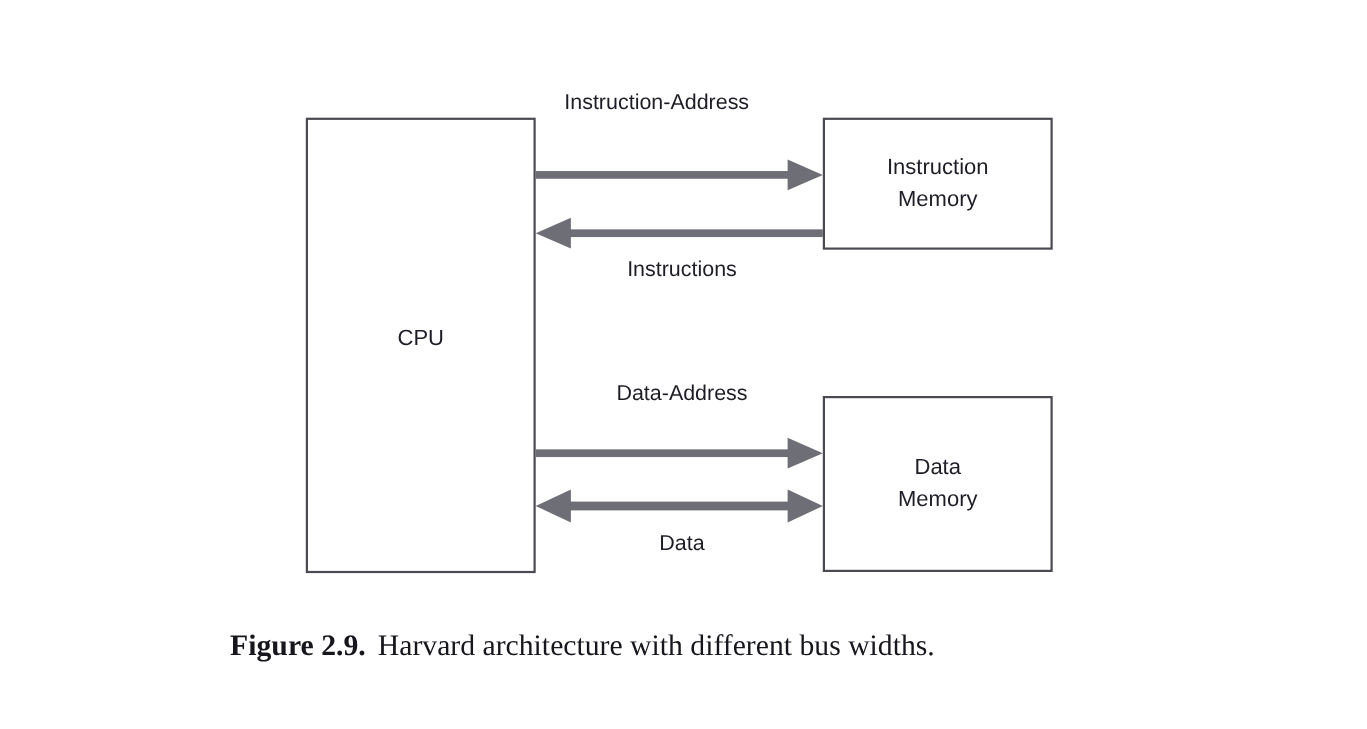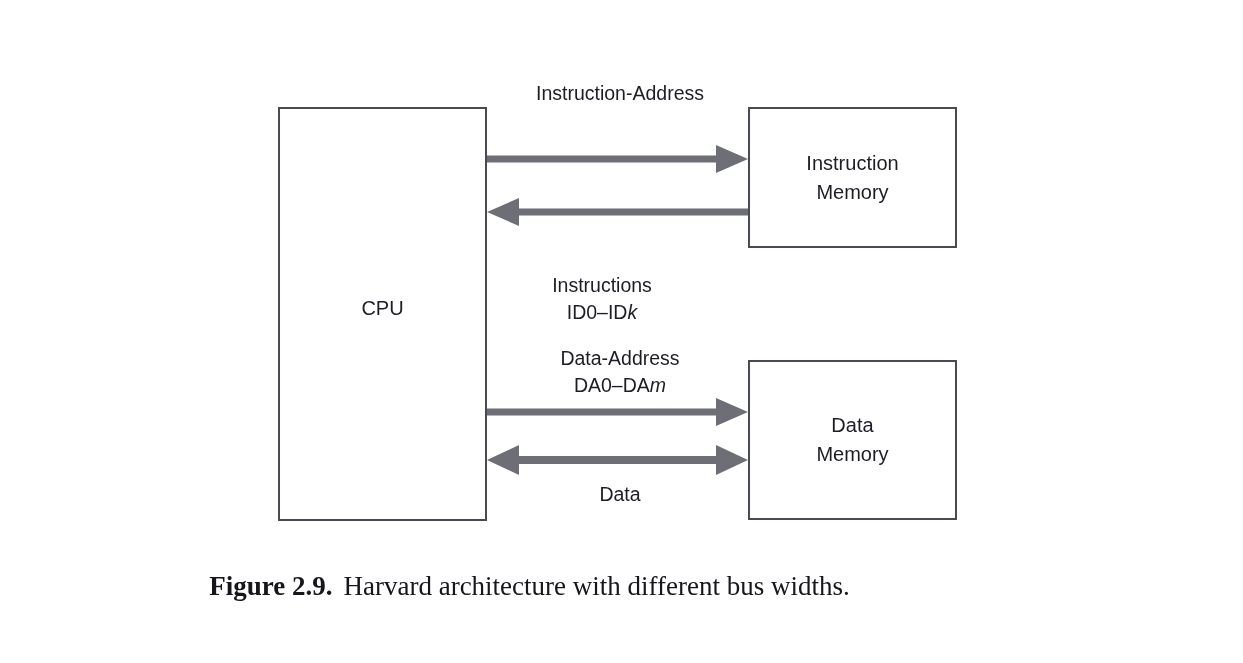--- a/index.html
+++ b/index.html
@@ -30,21 +30,21 @@
     font-family: "Liberation Sans", sans-serif;
     font-size: 20px;
     color: #1d1d26;
     line-height: 1.45;
     text-align: center;
     white-space: pre-line;
   }
 
   #cpu-block   { left: 278px; top: 107px; width: 209px; height: 414px; }
   #cpu-block .block-label { align-self: flex-start; margin-top: 185px; text-align: right; }
-  #imem-block  { left: 748px; top: 107px; width: 209px; height: 141px; }
+  #imem-block  { left: 748px; top: 107px; width: 209px; height: 120px; }
   #dmem-block  { left: 748px; top: 360px; width: 209px; height: 160px; }
 
   
   .bus {
     position: absolute;
     left: 487px;
     width: 261px;
     height: 34px;
     overflow: visible;
   }
@@ -60,22 +60,22 @@
     text-align: center;
     font-family: "Liberation Sans", sans-serif;
     font-size: 19.5px;
     color: #1d1d26;
     line-height: 1.36;
     white-space: nowrap;
   }
   .bus-label .line2 { display: block; }
   .bus-label em { font-style: italic; }
 
-  #label-instr-addr { left: 437px; width: 366px; top: 80px; }
-  #label-instr-data { left: 419px; width: 366px; top: 232px; margin-top: 40px; }
+  #label-instr-addr { left: 414px; width: 366px; top: 80px; }
+  #label-instr-data { left: 437px; width: 366px; top: 232px; }
   #label-data-addr  { left: 437px; width: 366px; top: 345px; }
   #label-data-data  { left: 437px; width: 366px; top: 481px; }
 
   
   #caption {
     position: absolute;
     left: 0;
     top: 571px;
     width: 1059px;
     text-align: center;
@@ -136,26 +136,24 @@
       <polygon points="229,2 261,17 229,32" fill="#6e6e77"></polygon>
     </svg>
   </div>
 
   <div class="bus-label" id="label-instr-addr">
     <span>Instruction-Address</span>
   </div>
 
   <div class="bus-label" id="label-instr-data">
     <span>Instructions</span>
-    <span class="line2"><span>ID0–ID</span><em>k</em></span>
   </div>
 
   <div class="bus-label" id="label-data-addr">
     <span>Data-Address</span>
-    <span class="line2"><span>DA0–DA</span><em>m</em></span>
   </div>
 
   <div class="bus-label" id="label-data-data">
     <span>Data</span>
   </div>
 
   <div id="caption">
     <span class="cap-num">Figure 2.9.</span><span>Harvard architecture with different bus widths.</span>
   </div>
 

